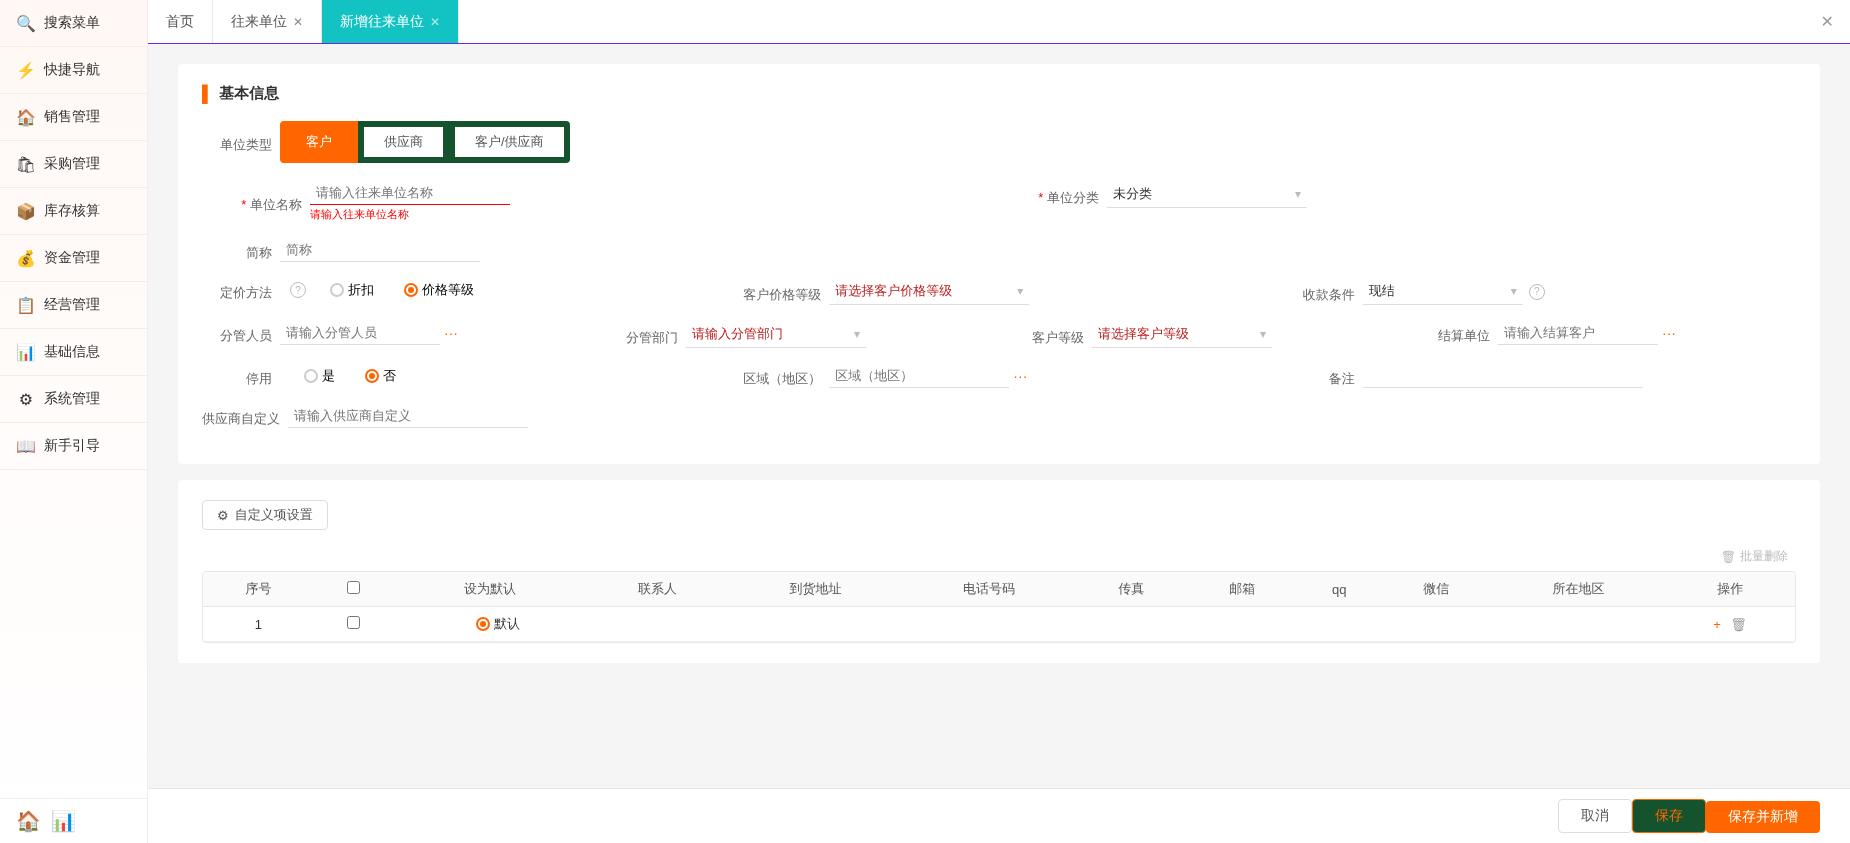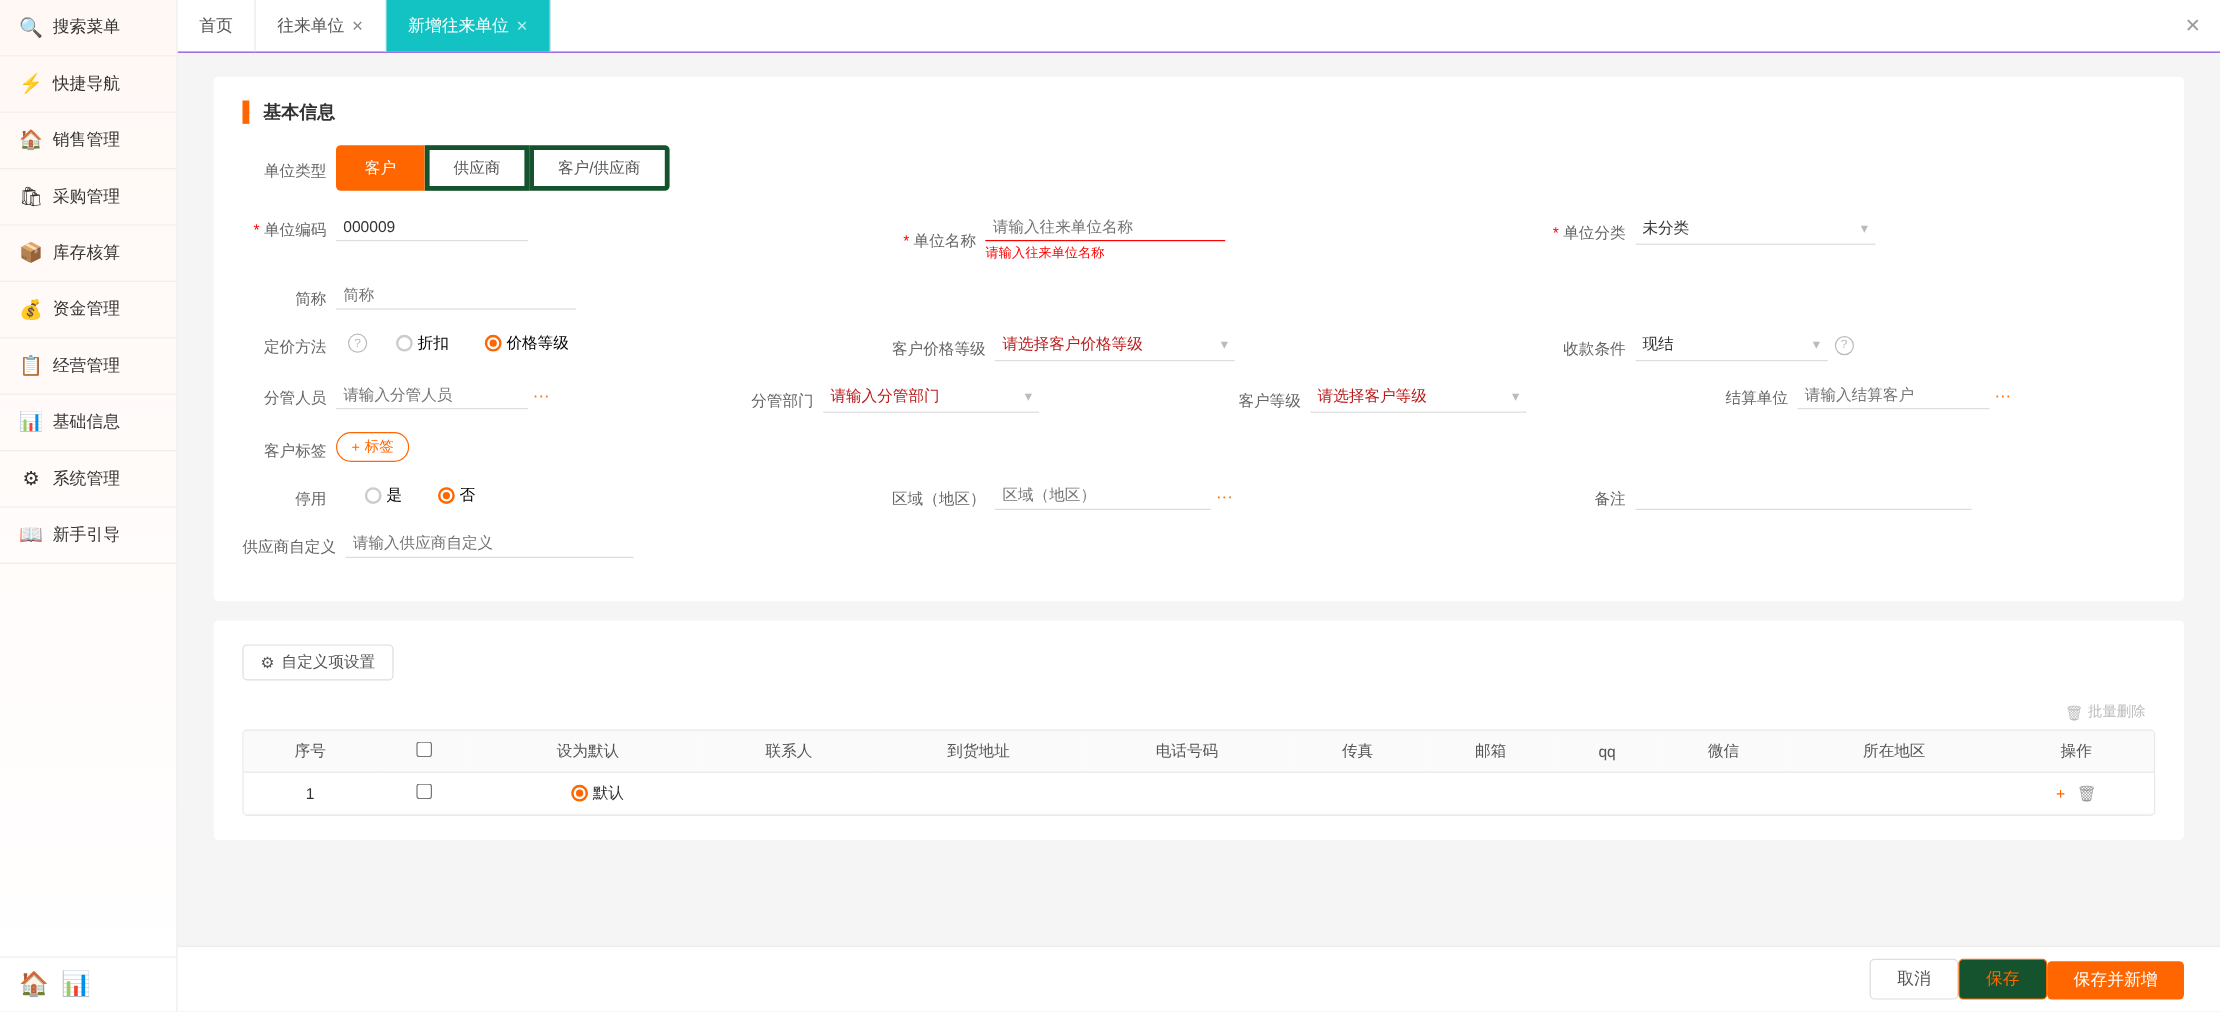--- a/index.html
+++ b/index.html
@@ -107,21 +107,21 @@
 
     
     .unit-type-row {
       display: flex;
       align-items: center;
       margin-bottom: 18px;
       gap: 0;
     }
     .type-btn {
       padding: 6px 20px;
-      border: 4px solid #14532d;
+      border: 6px solid #14532d;
       cursor: pointer;
       font-size: 13px;
       background: #fff;
       color: #555;
     }
     .type-btn.active { background: #f60; color: #fff; border-color: #f60; }
     .type-btn:first-of-type { border-radius: 4px 0 0 4px; }
     .type-btn:last-of-type { border-radius: 0 4px 4px 0; }
 
     
@@ -417,24 +417,20 @@
       </div>
 
       <div class="unit-type-row">
         <span class="field-label">单位类型</span>
         <button class="type-btn active">客户</button>
         <button class="type-btn">供应商</button>
         <button class="type-btn">客户/供应商</button>
       </div>
 
       <div class="form-row">
-        <div class="field-group">
-          <span class="field-label required">单位编码</span>
-          <input class="field-input" type="text" value="000009" style="">
-        </div>
         <div class="divider-col"></div>
         <div class="field-group">
           <span class="field-label required">单位名称</span>
           <div class="field-input-wrap">
             <input class="field-input error" type="text" style="width: 200px;" placeholder="请输入往来单位名称">
             <span class="error-msg">请输入往来单位名称</span>
           </div>
         </div>
         <div class="divider-col"></div>
         <div class="field-group">
@@ -510,29 +506,20 @@
           </div>
         </div>
         <div class="divider-col"></div>
         <div class="field-group">
           <span class="field-label">结算单位</span>
           <input class="field-input" type="text" style="width: 160px;" placeholder="请输入结算客户">
           <span class="ellipsis-btn">···</span>
         </div>
       </div>
 
-      <div class="form-row">
-        <div class="field-group">
-          <span class="field-label">客户标签</span>
-          <button class="tag-btn">
-            <span>+</span>
-            <span>标签</span>
-          </button>
-        </div>
-      </div>
 
       <div class="form-row">
         <div class="field-group" style="gap:8px">
           <span class="field-label">停用</span>
           <div class="radio-group">
             <label class="radio-item">
               <div class="radio-circle"></div>
               <span>是</span>
             </label>
             <label class="radio-item">

